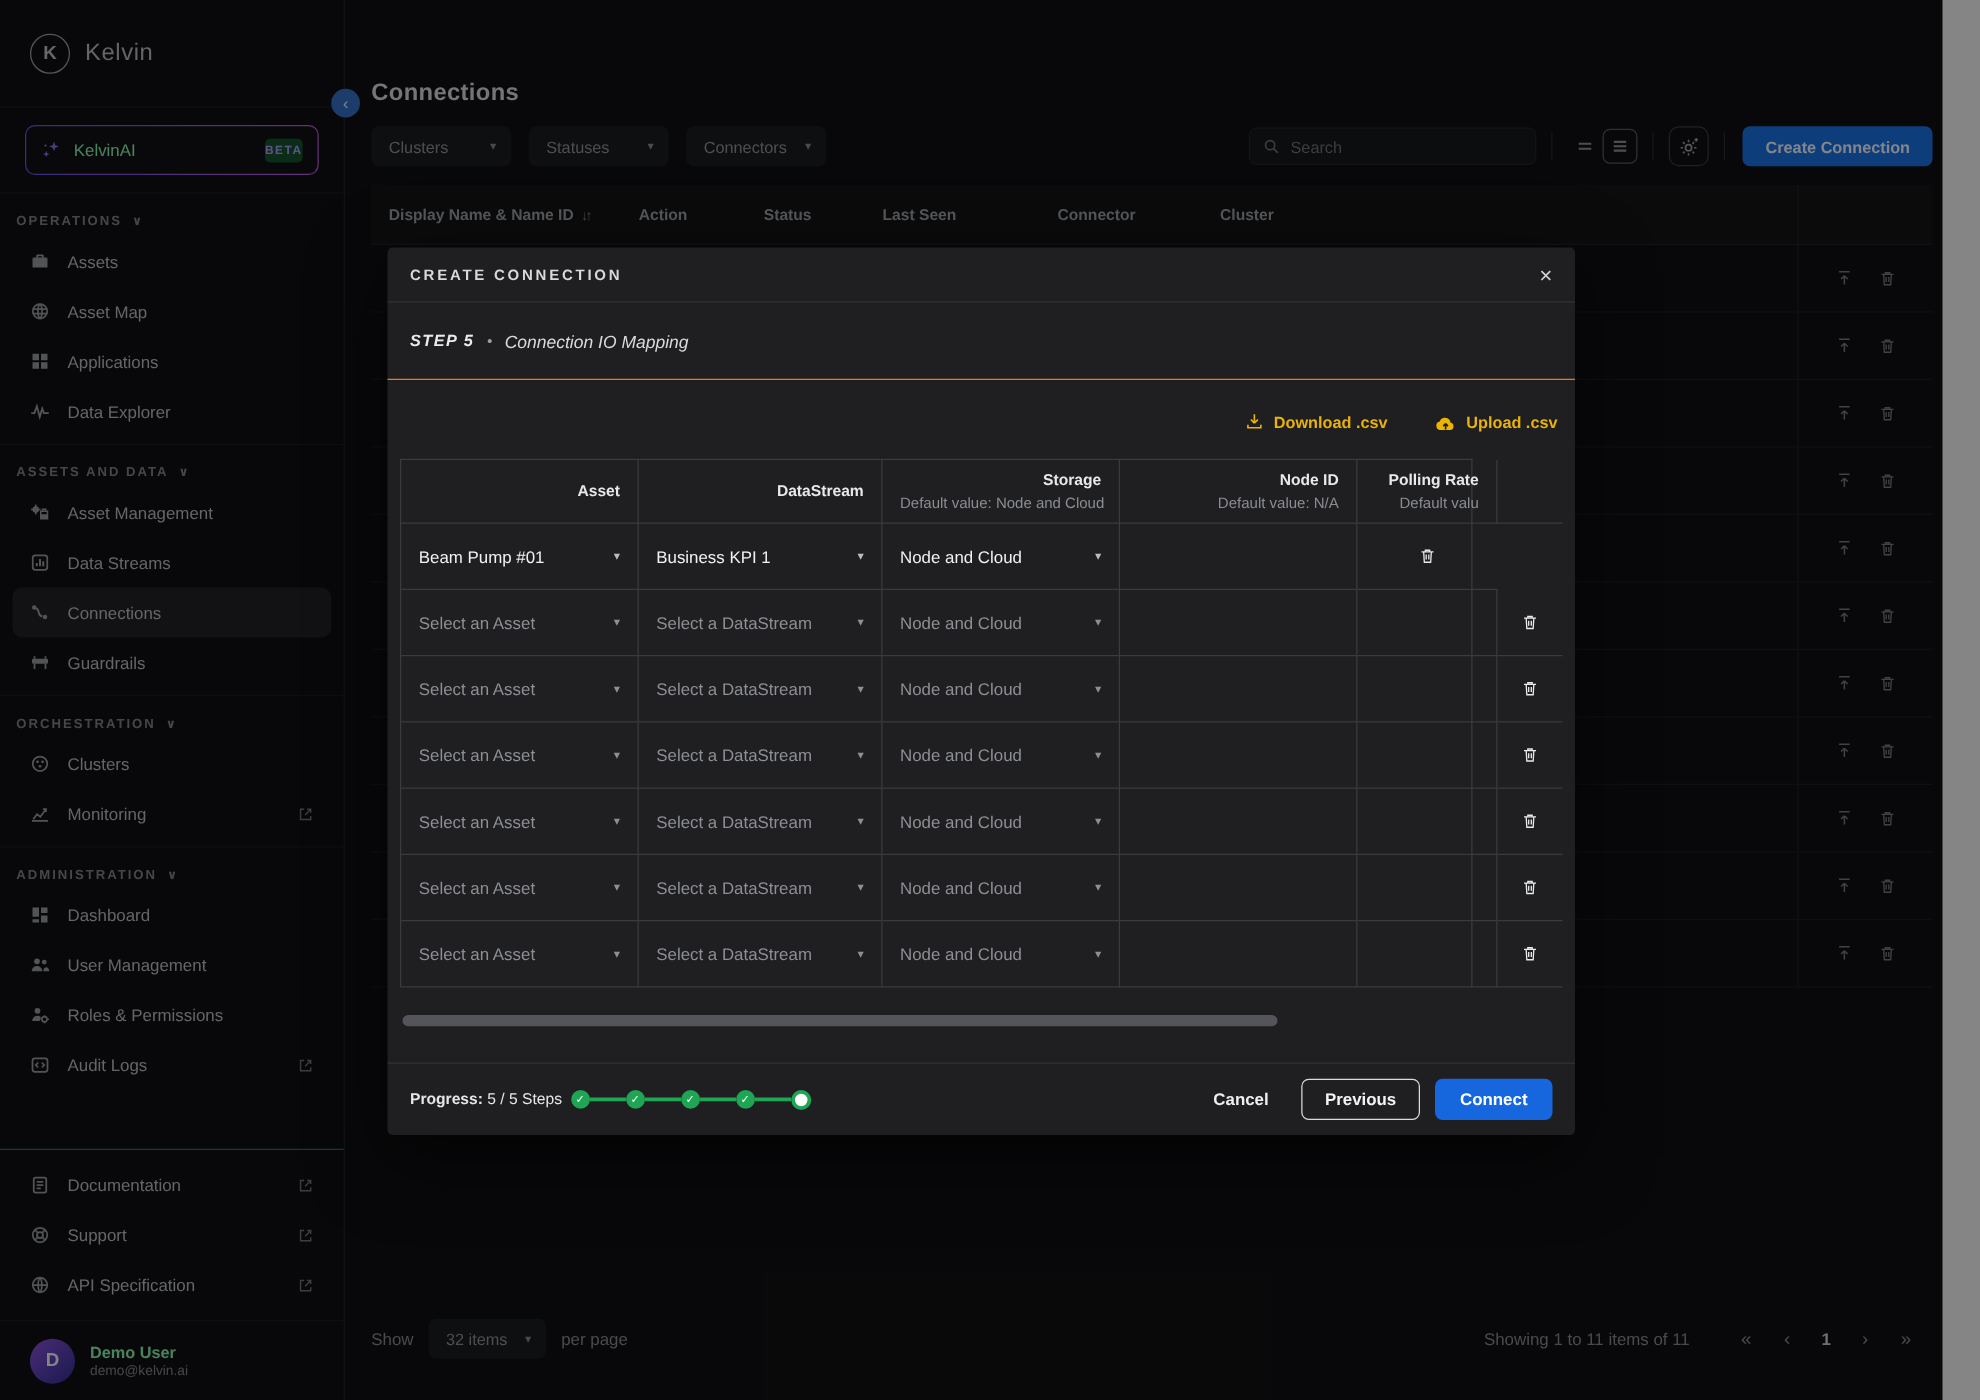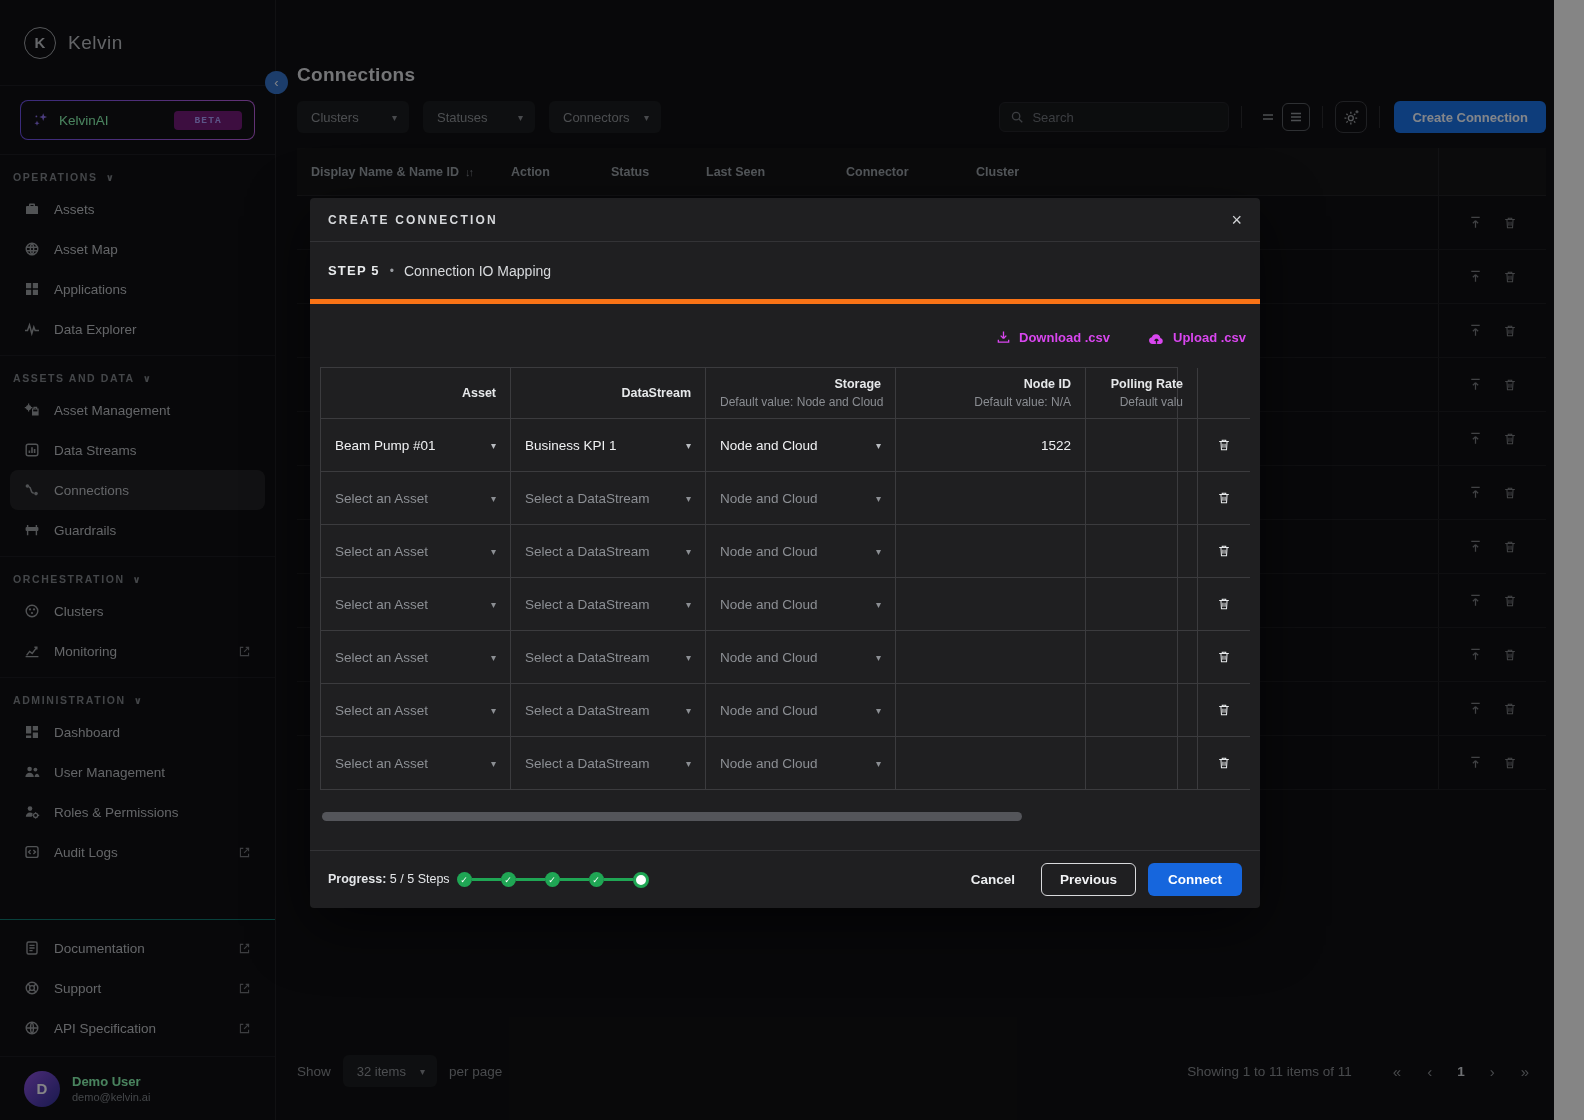--- a/index.html
+++ b/index.html
@@ -13,22 +13,22 @@
   .logo-row { height:86px; display:flex; align-items:center; gap:12px; padding:0 24px;
     border-bottom:1px solid #1d1d21; }
   .logo-circle { width:32px; height:32px; border:1.6px solid #9a9da2; border-radius:50%;
     color:#b9bcc1; font-size:15px; font-weight:bold; display:flex; align-items:center; justify-content:center; }
   .brand-name { color:#b4b7bc; font-size:19px; letter-spacing:.5px; }
   .ai-border { margin:14px 20px 0 20px; padding:1px; border-radius:8px;
     background:linear-gradient(90deg,#6a4fe0,#b35bd6); }
   .ai-item { background:#121215; border-radius:7px; height:38px; display:flex; align-items:center;
     gap:10px; padding:0 12px; cursor:pointer; }
   .ai-item .nav-label { flex:1; color:#86efac; font-size:13.5px; }
-  .beta { background:#701a75; color:#a79af5; font-size:9.5px; letter-spacing:1.2px;
-    padding:4px 20px; border-radius:4px; font-weight:bold;font-family:Liberation Mono, monospace; }
+  .beta { background:#14532d; color:#a79af5; font-size:9.5px; letter-spacing:1.2px;
+    padding:4px 0; border-radius:4px; font-weight:bold; }
   .ai-divider { border-bottom:1px solid #1d1d21; margin-top:14px; }
   .section { padding:8px 0 6px 0; }
   .section + .section { border-top:1px solid #1b1b1f; }
   .section-label { display:flex; align-items:center; gap:8px; color:#7c8086; font-size:10.5px;
     font-weight:bold; letter-spacing:1.6px; padding:8px 24px 6px 13px; cursor:pointer; }
   .sec-chev { font-size:10px; color:#7c8086; }
   .nav-item { display:flex; align-items:center; gap:14px; height:40px; margin:0 10px;
     padding:0 14px; border-radius:8px; color:#b6b9be; font-size:13.5px; cursor:pointer; }
   .nav-item.active { background:rgba(255,255,255,.08); }
   .nav-icon { color:#94979c; flex:0 0 auto; }
@@ -101,27 +101,27 @@
 
   
   .overlay { position:absolute; inset:0; background:rgba(0,0,0,.45); z-index:5; }
   .modal { position:absolute; left:310px; top:198px; width:950px; height:710px; background:#1f1f21;
     border-radius:4px; z-index:6; box-shadow:0 18px 60px rgba(0,0,0,.6); display:flex; flex-direction:column; }
   .modal-header { height:44px; display:flex; align-items:center; padding:0 18px;
     border-bottom:1px solid #333336; }
   .modal-title { color:#d7d9dc; font-size:12px; font-weight:bold; letter-spacing:2.2px; flex:1; }
   .modal-close { background:none; border:none; color:#cfd1d4; font-size:18px; cursor:pointer; line-height:1; }
   .step-row { height:62px; display:flex; align-items:center; gap:10px; padding:0 18px;
-    border-bottom:5px solid #f97316; }
+    border-bottom:1px solid #f97316;font-style:italic; }
   .step-label { color:#e8eaec; font-size:13px; font-weight:bold; letter-spacing:1.2px; }
   .step-dot { color:#9a9da2; font-size:12px; }
   .step-title { color:#d8dadd; font-size:14px; }
   .modal-body { flex:1; padding:26px 10px 0 10px; position:relative; }
   .csv-row { display:flex; justify-content:flex-end; gap:38px; padding-right:4px; margin-bottom:22px; }
-  .csv-btn { background:none; border:none; color:#d946ef; font-size:13px; font-weight:bold;
+  .csv-btn { background:none; border:none; color:#eab308; font-size:13px; font-weight:bold;
     display:flex; align-items:center; gap:8px; cursor:pointer; }
 
   .mtable { width:858px; border:1px solid #3b3b3e; border-bottom:none;text-align:right; }
   .mrow, .mhead { display:grid; grid-template-columns:190px 195px 190px 190px 112px 52px; }
   .mhead > div, .mrow > div { border-right:1px solid #3b3b3e; border-bottom:1px solid #3b3b3e;
     overflow:hidden; }
   .mhead > div:last-child, .mrow > div:last-child { border-right:none; }
   .mhead > div { padding:9px 14px; display:flex; flex-direction:column; justify-content:center; min-height:50px; }
   .mh-label { color:#e6e8ea; font-size:12.5px; font-weight:bold; white-space:nowrap; }
   .mh-sub { color:#8a8d92; font-size:12px; margin-top:4px; white-space:nowrap; }
@@ -686,23 +686,20 @@
                 <span class="chev">▾</span>
               </div>
             </div>
           <div>
               <div class="cell-select">
                 <span>Node and Cloud</span>
                 <span class="chev">▾</span>
               </div>
             </div>
           <div>
-              <span class="cell-input">1522</span>
-            </div>
-          <div>
               <span class="cell-input"></span>
             </div>
           <div class="mcell-trash">
               <button class="trash-btn">
                 <svg width="14" height="14" viewBox="0 0 16 16" fill="none" stroke="currentColor" stroke-width="1.2">
                   <path d="M2.5 4h11M6 4V2.5h4V4M4.5 4l.6 9.5h5.8L11.5 4M6.8 6.5v4.5M9.2 6.5v4.5"></path>
                 </svg>
               </button>
             </div>
         </div>

